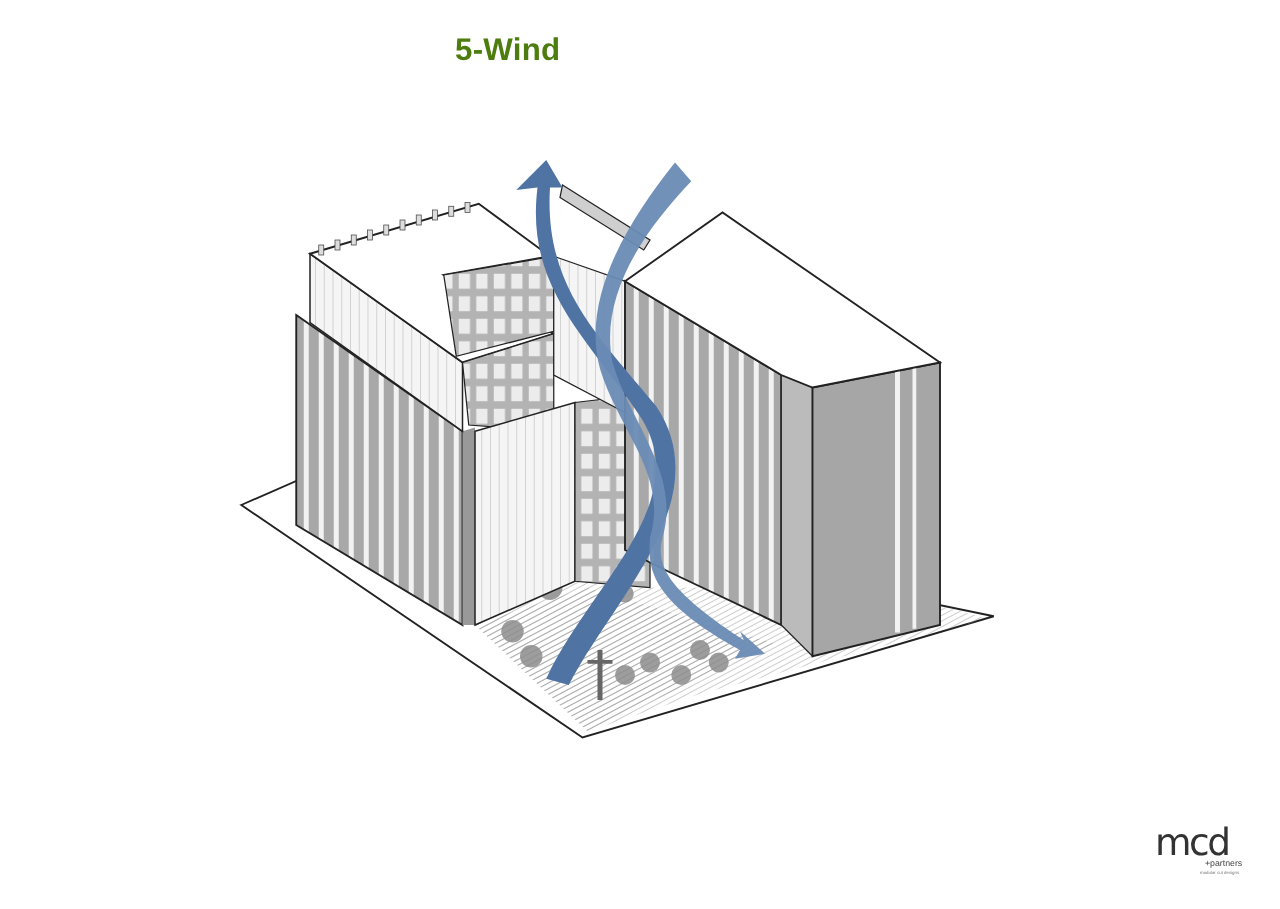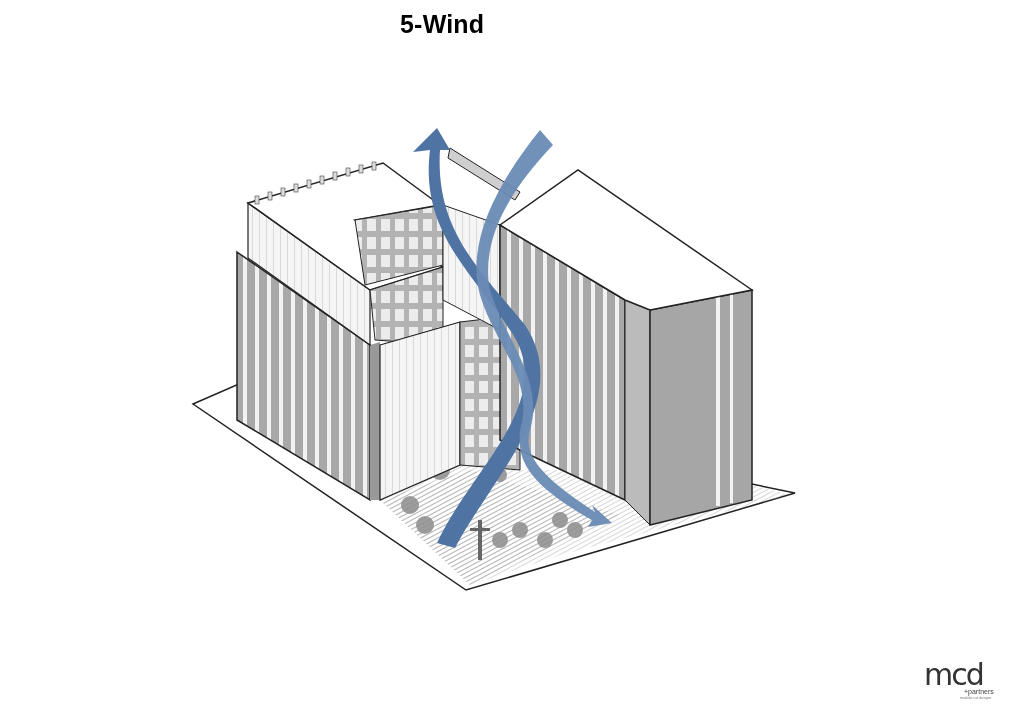--- a/index.html
+++ b/index.html
@@ -1,17 +1,17 @@
 <!DOCTYPE html>
 <html><head>
 <meta charset="utf-8">
 <style>
   html,body{margin:0;padding:0;background:#ffffff;}
   body{width:1024px;height:727px;position:relative;overflow:hidden;font-family:"Liberation Sans",sans-serif;}
-  .title{position:absolute;left:364px;top:10px;font-size:25px;font-weight:bold;color:#000000;letter-spacing:0.2px;font-family:"Liberation Sans",sans-serif;margin-left:36px;}
+  .title{position:absolute;left:364px;top:26px;font-size:25px;font-weight:bold;color:#4d7c0f;letter-spacing:0.2px;font-family:"Liberation Sans",sans-serif;}
   .diagram{position:absolute;left:0;top:0;width:1024px;height:727px;}
   .logo{position:absolute;left:924px;top:660px;width:80px;height:50px;}
   .logo-mark{position:absolute;left:0;top:0;font-size:30px;color:#333;font-family:"DejaVu Sans",sans-serif;letter-spacing:-2px;line-height:30px;}
   .logo-sub{position:absolute;left:40px;top:28px;font-size:7px;color:#444;font-family:"Liberation Sans",sans-serif;}
   .logo-tag{position:absolute;left:36px;top:36px;font-size:3.5px;color:#777;font-family:"Liberation Sans",sans-serif;white-space:nowrap;}
 </style>
 </head>
 <body>
 
 <div class="title">5-Wind</div>

